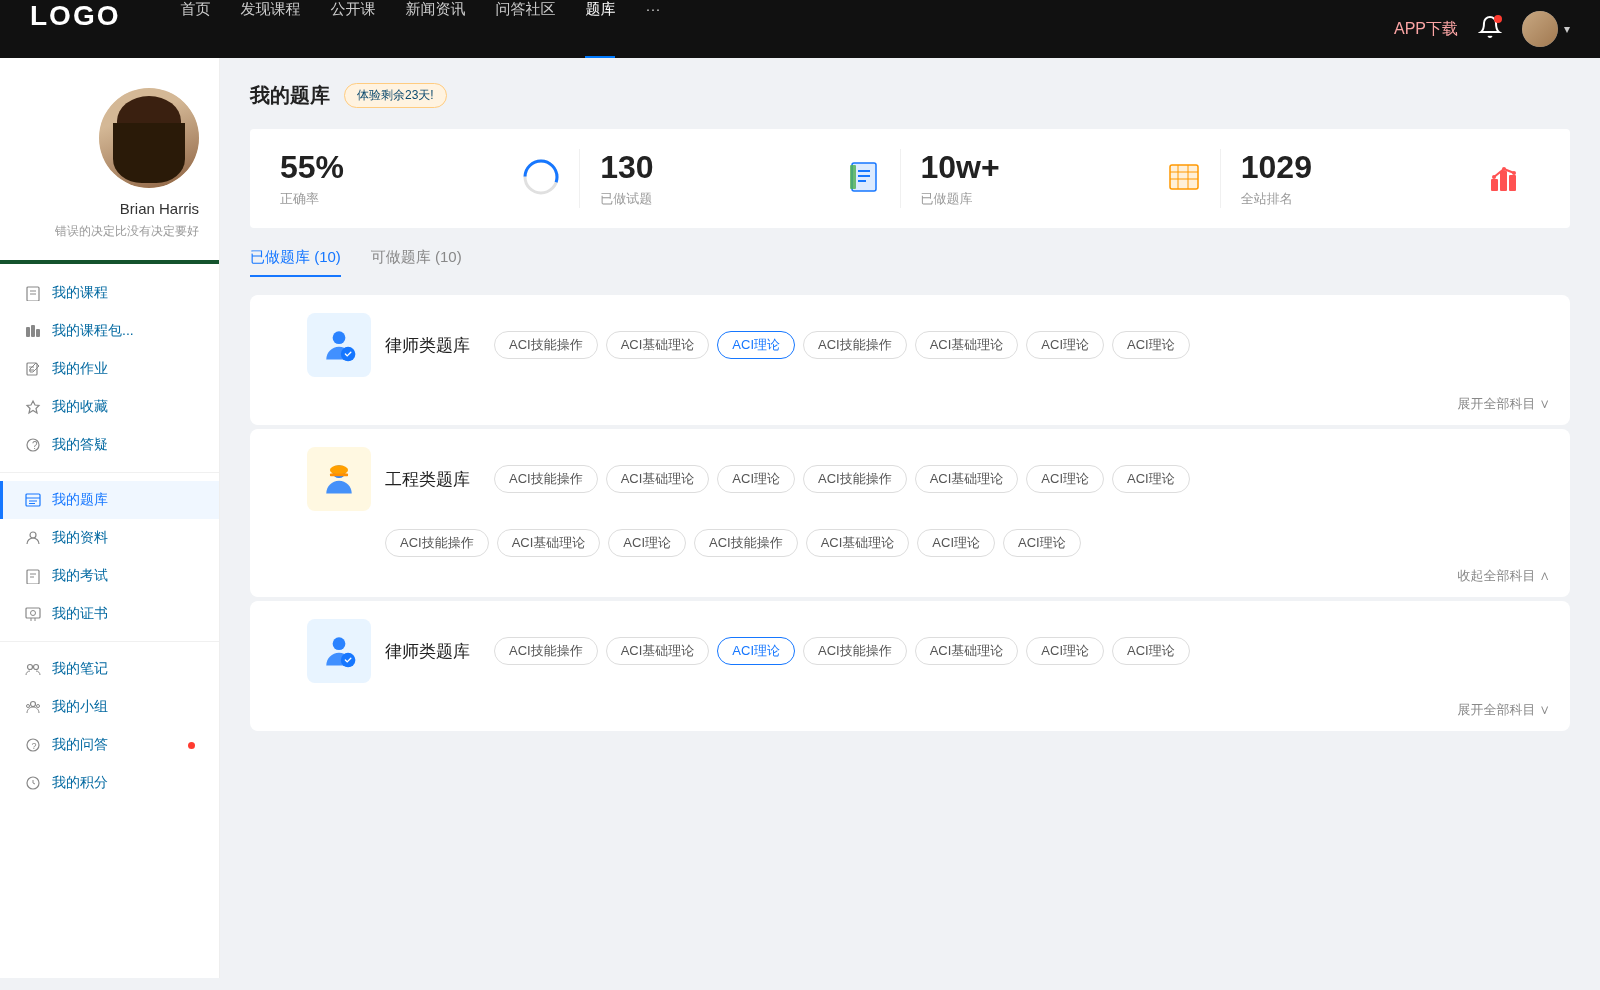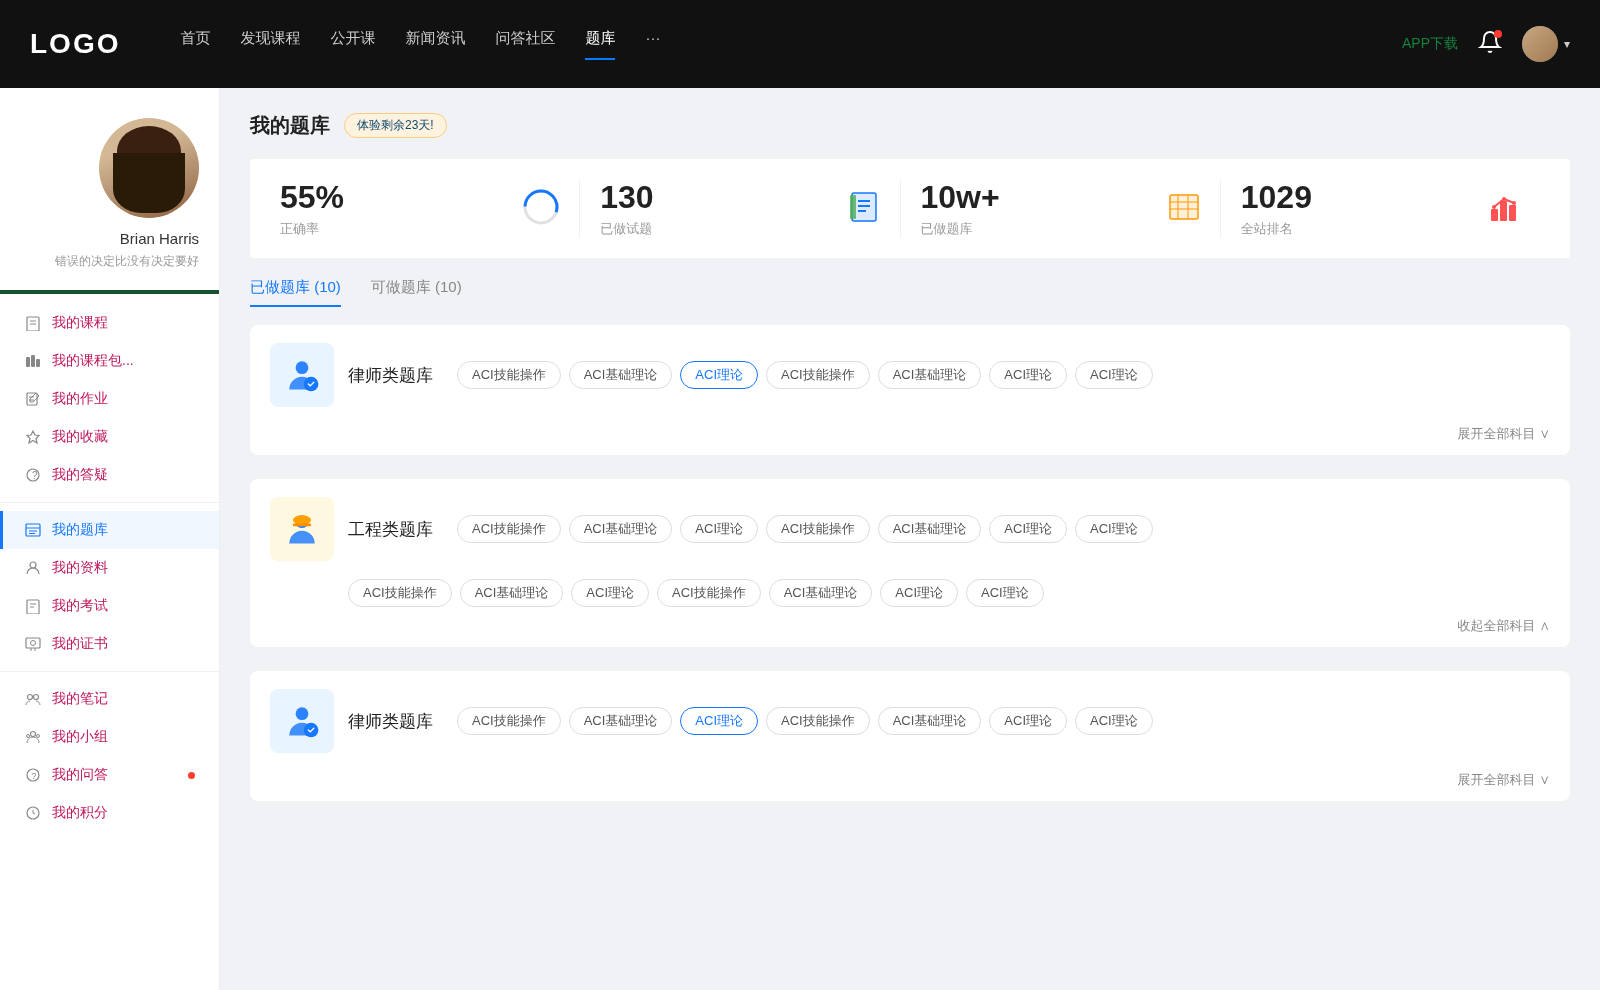--- a/index.html
+++ b/index.html
@@ -1,23 +1,22 @@
 <!DOCTYPE html>
 <html><head>
   <meta charset="utf-8">
   <style>
     * { box-sizing: border-box; margin: 0; padding: 0; }
     body { font-family: -apple-system, BlinkMacSystemFont, 'PingFang SC', 'Microsoft YaHei', sans-serif; background: #f0f2f5; }
 
     
     .navbar {
       background: #111;
-      height: 88px;
-      display: flex;
-      align-items: center;
+      height: 58px;
+      display: flex;
       padding: 0 30px;
       color: white;
     }
     .nav-logo {
       font-size: 28px;
       font-weight: bold;
       color: white;
       margin-right: 60px;
       letter-spacing: 2px;
     }
@@ -36,22 +35,22 @@
       color: white;
       border-bottom: 2px solid #007aff;
       padding-bottom: 10px;
     }
     .nav-right {
       display: flex;
       align-items: center;
       gap: 20px;
     }
     .nav-app-download {
-      color: #15803d;
-      font-size: 14px;
+      color: #fca5a5;
+      font-size: 16px;
       cursor: pointer;
     }
     .nav-bell {
       position: relative;
       cursor: pointer;
     }
     .nav-bell-icon {
       width: 24px;
       height: 24px;
       color: white;
@@ -159,21 +158,21 @@
     .sidebar-menu {
       padding: 10px 0;
     }
     .sidebar-item {
       display: flex;
       align-items: center;
       gap: 10px;
       padding: 10px 24px;
       cursor: pointer;
       font-size: 14px;
-      color: #be185d;
+      color: #0369a1;
       position: relative;
     }
     .sidebar-item.active {
       color: #1677ff;
       background: #f0f7ff;
     }
     .sidebar-item.active::before {
       content: '';
       position: absolute;
       left: 0; top: 0; bottom: 0;
@@ -284,22 +283,23 @@
     .tab-item.active {
       color: #1677ff;
       border-bottom: 2px solid #1677ff;
       font-weight: 500;
     }
 
     
     .bank-card {
       background: white;
       border-radius: 8px;
-      margin-bottom: 24px;
+      margin-bottom: 4px;
       overflow: hidden;
+      padding-left: 37px;
     }
     .bank-card-header {
       display: flex;
       align-items: center;
       gap: 14px;
       padding: 18px 20px;
     }
     .bank-icon {
       width: 64px;
       height: 64px;

